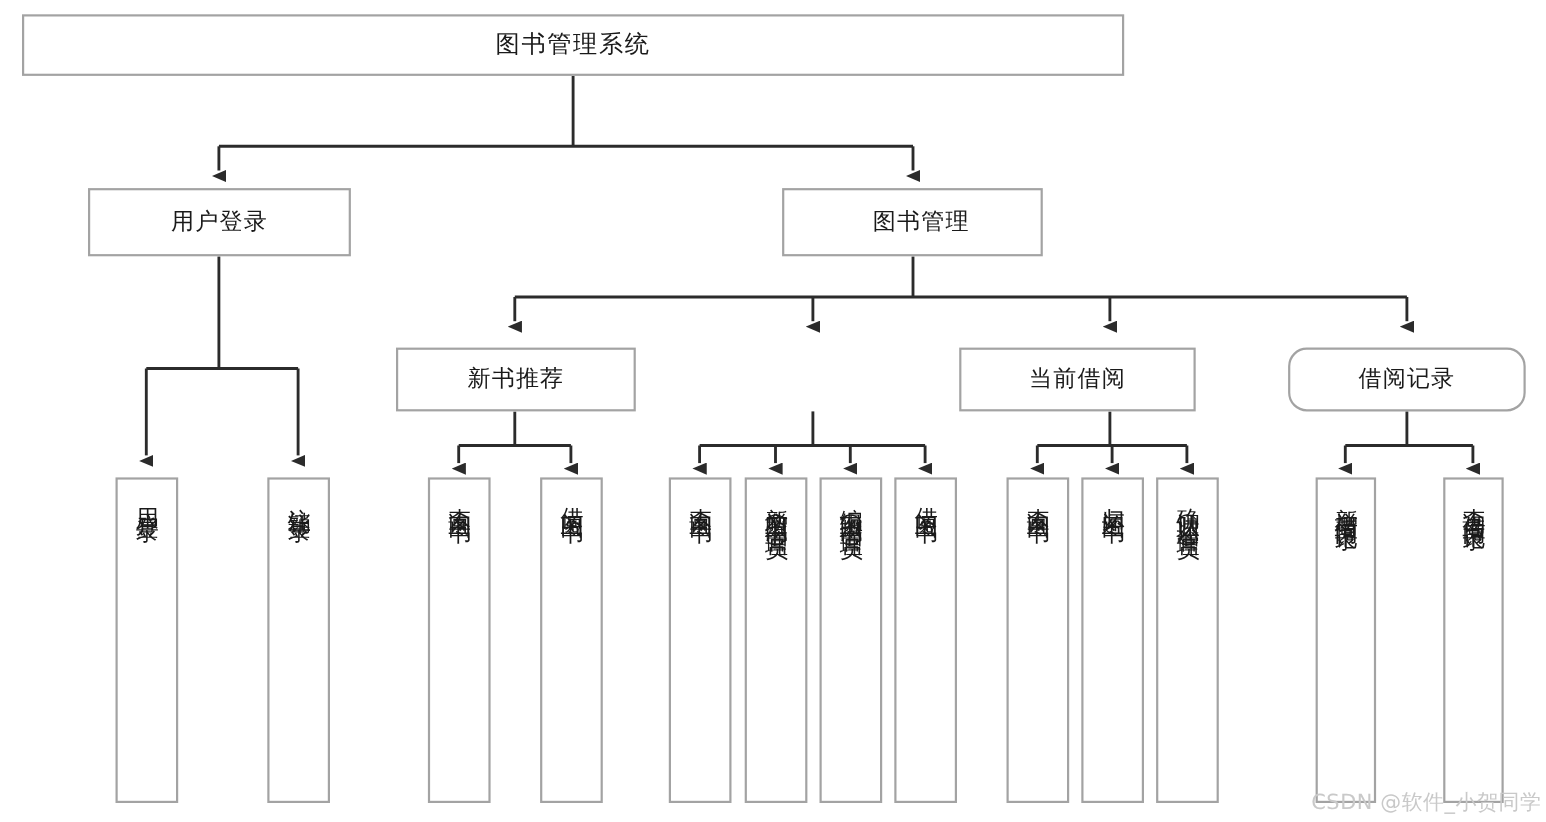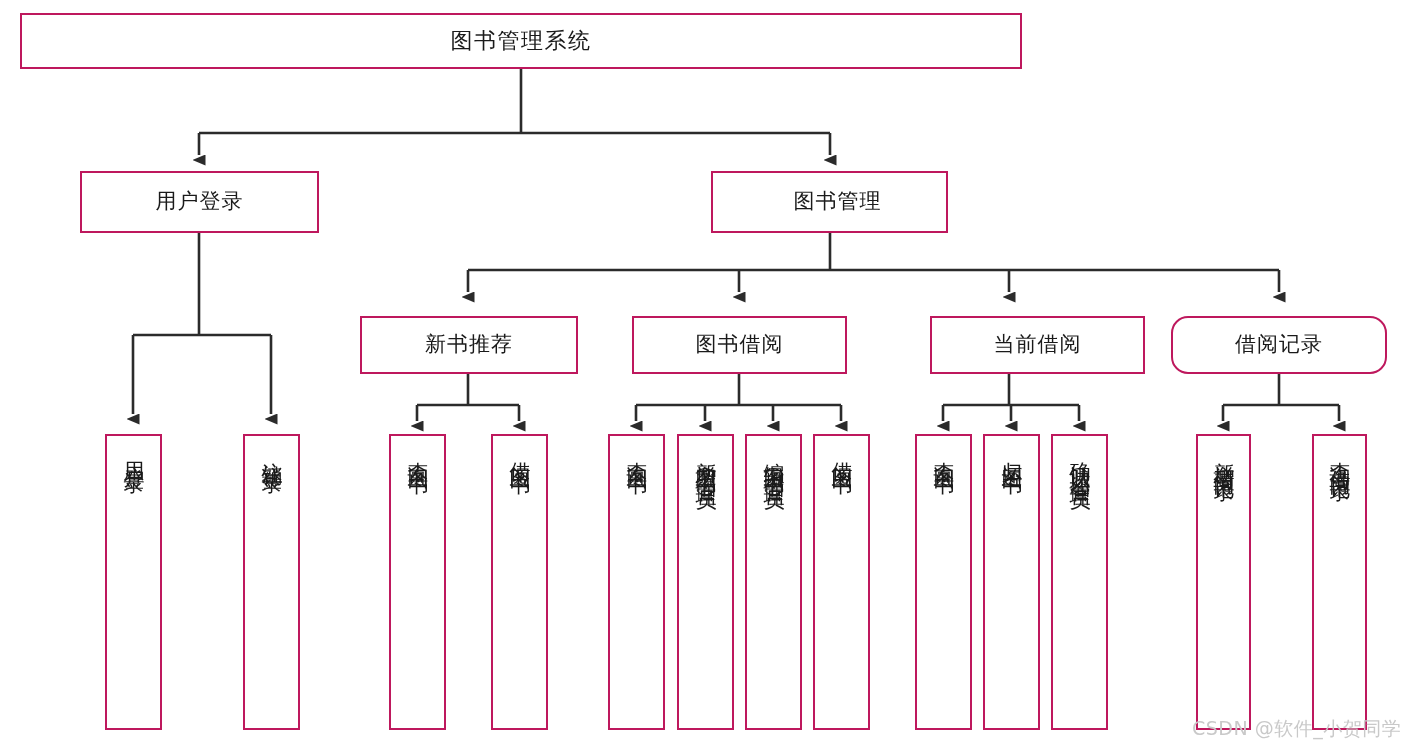--- a/index.html
+++ b/index.html
@@ -22,21 +22,21 @@
     position: absolute;
     left: 0;
     top: 0;
     width: 1405px;
     height: 747px;
   }
   .node {
     position: absolute;
     box-sizing: border-box;
     background: #ffffff;
-    border: 2px solid #be185d;
+    border: 2px solid #a3a3a3;
     display: flex;
     align-items: center;
     justify-content: center;
     z-index: 3;
   }
   .node-label {
     color: #1a1a1a;
     line-height: 1.12;
     text-align: center;
     white-space: pre;
@@ -136,25 +136,22 @@
   </div>
 
   <div class="node horiz" style="left:711px; top:171px; width:237px; height:62px;padding-left:16px;">
     <span class="node-label">图书管理</span>
   </div>
 
   <div class="node horiz" style="left:360px; top:316px; width:218px; height:58px;">
     <span class="node-label">新书推荐</span>
   </div>
 
-  <div class="node horiz" style="left:632px; top:316px; width:215px; height:58px;">
-    <span class="node-label">图书借阅</span>
-  </div>
-
-  <div class="node horiz" style="left:930px; top:316px; width:215px; height:58px;">
+
+  <div class="node horiz" style="left:872px; top:316px; width:215px; height:58px;">
     <span class="node-label">当前借阅</span>
   </div>
 
   <div class="node horiz" style="left:1171px; top:316px; width:216px; height:58px;border-radius:17px;">
     <span class="node-label">借阅记录</span>
   </div>
 
   <div class="node vert" style="left:105px; top:434px; width:57px; height:296px;">
     <span class="node-label">用户登录</span>
   </div>

